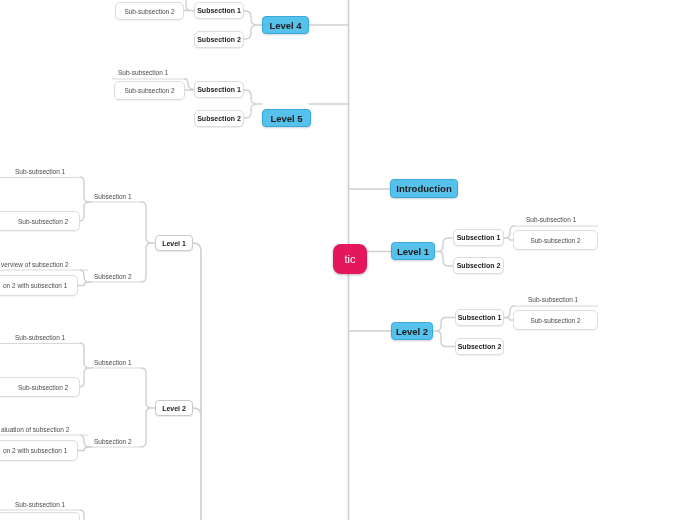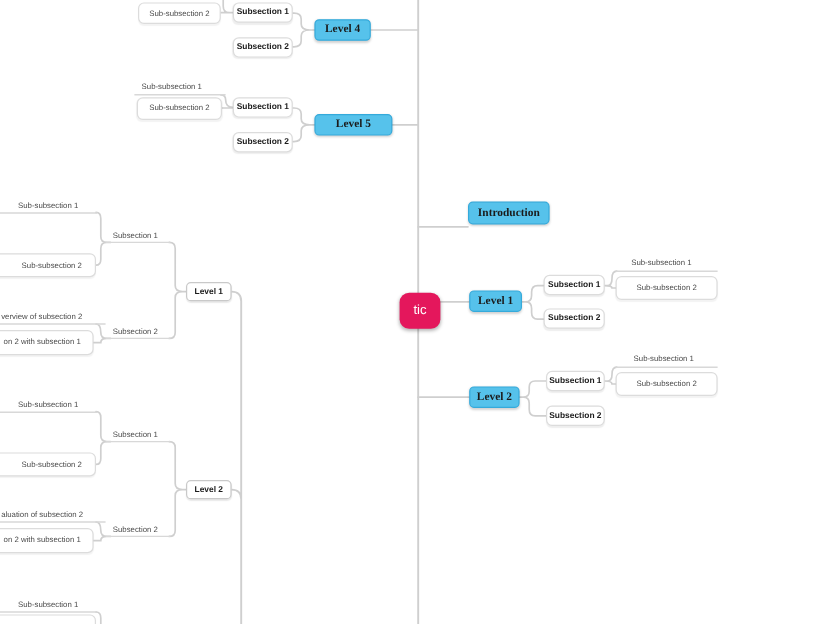--- a/index.html
+++ b/index.html
@@ -7,21 +7,21 @@
     --connector:#cfcfcf; --underline:#d8d8d8; --box-border:#dcdcdc;
     --text-primary:#1b1b1b; --text-secondary:#4a4a4a;
   }
   html,body{margin:0;padding:0;background:#fff;}
   #canvas{position:relative;width:697px;height:520px;overflow:hidden;background:#ffffff;
           font-family:"Liberation Sans",sans-serif;}
   #wires{position:absolute;left:0;top:0;width:697px;height:520px;}
   .node{position:absolute;box-sizing:border-box;display:flex;align-items:center;justify-content:center;
         white-space:nowrap;cursor:pointer;}
   .blue{background:var(--branch-node);border:1px solid var(--branch-node-border);border-radius:4px;
-        font-family:Liberation Serif, serif;font-weight:bold;font-size:9.5px;color:var(--text-primary);
+        font-family:Liberation Sans, sans-serif;font-weight:bold;font-size:9.5px;color:var(--text-primary);
         box-shadow:0 1px 2px rgba(0,0,0,.18);}
   .root{background:var(--root-node);border:none;border-radius:8px;
         font-weight:normal;font-size:11px;color:#fff;box-shadow:0 1px 3px rgba(0,0,0,.28);}
   .wbox{background:#fff;border:1px solid var(--box-border);border-radius:5px;
         font-weight:bold;font-size:7px;color:var(--text-primary);box-shadow:0 1px 1px rgba(0,0,0,.07);}
   .lvlbox{background:#fff;border:1px solid #c9c9c9;border-radius:4px;
         font-weight:bold;font-size:7px;color:var(--text-primary);box-shadow:0 1px 1px rgba(0,0,0,.09);}
   .gbox{background:#fff;border:1px solid var(--box-border);border-radius:5px;
         font-size:6.5px;color:var(--text-secondary);box-shadow:0 1px 1px rgba(0,0,0,.05);}
   .gbox.padded{justify-content:flex-start;}
@@ -89,25 +89,25 @@
   <div class="txt" style="left:118px;top:68px;">Sub-subsection 1</div>
   <div class="node gbox" style="left:114px;top:81px;width:71px;height:19px;">
     <span>Sub-subsection 2</span>
   </div>
   <div class="node wbox" style="left:194px;top:81px;width:50px;height:17px;">
     <span>Subsection 1</span>
   </div>
   <div class="node wbox" style="left:194px;top:110px;width:50px;height:17px;">
     <span>Subsection 2</span>
   </div>
-  <div class="node blue" style="left:262px;top:95px;width:65px;height:18px;">
+  <div class="node blue" style="left:262px;top:109px;width:49px;height:18px;">
     <span>Level 5</span>
   </div>
 
-  <div class="node blue" style="left:390px;top:168px;width:68px;height:19px;">
+  <div class="node blue" style="left:390px;top:179px;width:68px;height:19px;">
     <span>Introduction</span>
   </div>
 
   <div class="node root" style="left:333px;top:244px;width:34px;height:30px;">
     <span>tic</span>
   </div>
 
   <div class="node blue" style="left:391px;top:242px;width:44px;height:18px;">
     <span>Level 1</span>
   </div>

